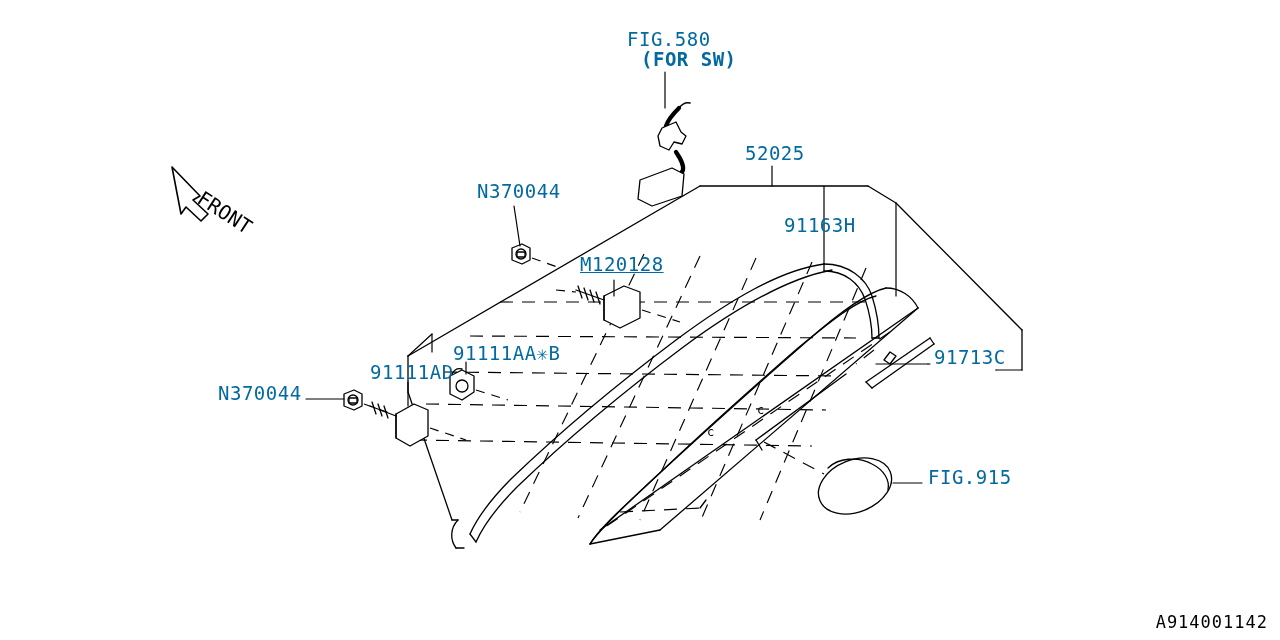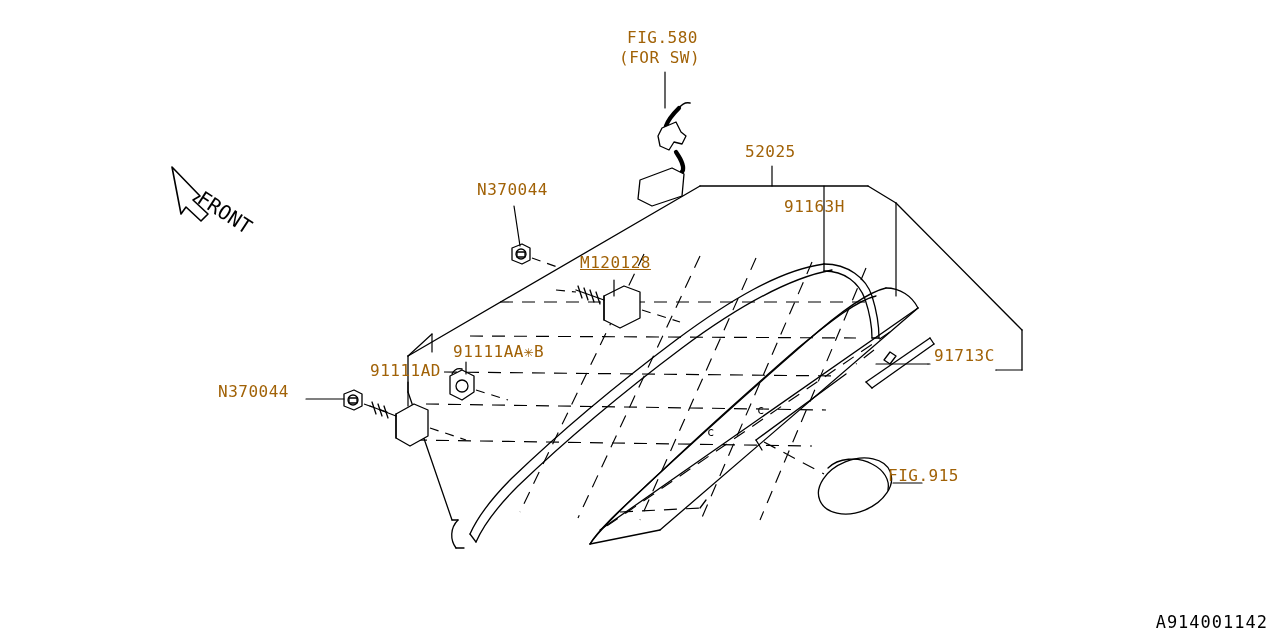--- a/index.html
+++ b/index.html
@@ -7,23 +7,23 @@
   body{
     width:1280px;height:640px;overflow:hidden;
     font-family:"DejaVu Sans Mono","Liberation Mono",monospace;
     color:#000;
   }
   #stage{position:relative;width:1280px;height:640px;background:#fff;}
   #art{position:absolute;left:0;top:0;width:1280px;height:640px;}
   .lbl{
     position:absolute;
     font-family:"DejaVu Sans Mono","Liberation Mono",monospace;
-    font-size:16px;
+    font-size:19px;
     letter-spacing:0.5px;
-    color:#a16207;
+    color:#0369a1;
     white-space:nowrap;
     line-height:1.15;
   }
   .code{
     position:absolute;right:12px;bottom:8px;
     font-family:"DejaVu Sans Mono","Liberation Mono",monospace;
     font-size:17px;letter-spacing:1px;color:#000;text-align:center;
   }
   .frontlabel{
     position:absolute;
@@ -210,37 +210,37 @@
       <path class="ld" d="M893,483 L922,483"></path>
 
       <path class="ld" d="M432,334 L432,352"></path>
       <path class="ld" d="M408,356 L432,334"></path>
     </g>
 
   </svg>
 
   <div class="lbl" style="left:627px;top:29px;">FIG.580</div>
 
-  <div class="lbl" style="left:619px;top:49px;">(FOR SW)</div>
+  <div class="lbl" style="left:641px;top:49px;font-weight:bold;">(FOR SW)</div>
 
   <div class="lbl" style="left:745px;top:143px;">52025</div>
 
   <div class="lbl" style="left:477px;top:181px;">N370044</div>
 
-  <div class="lbl" style="left:784px;top:198px;">91163H</div>
+  <div class="lbl" style="left:784px;top:215px;">91163H</div>
 
   <div class="lbl" style="left:580px;top:254px;text-decoration:underline;">M120128</div>
 
   <div class="lbl" style="left:453px;top:343px;">91111AA✳B</div>
 
   <div class="lbl" style="left:934px;top:347px;">91713C</div>
 
   <div class="lbl" style="left:370px;top:362px;">91111AD</div>
 
   <div class="lbl" style="left:218px;top:383px;">N370044</div>
 
-  <div class="lbl" style="left:888px;top:467px;">FIG.915</div>
+  <div class="lbl" style="left:928px;top:467px;">FIG.915</div>
 
   <div class="frontlabel" style="left:206px;top:186px;">FRONT</div>
 
   <div class="code">A914001142</div>
 
 </div>
 
 </body></html>

